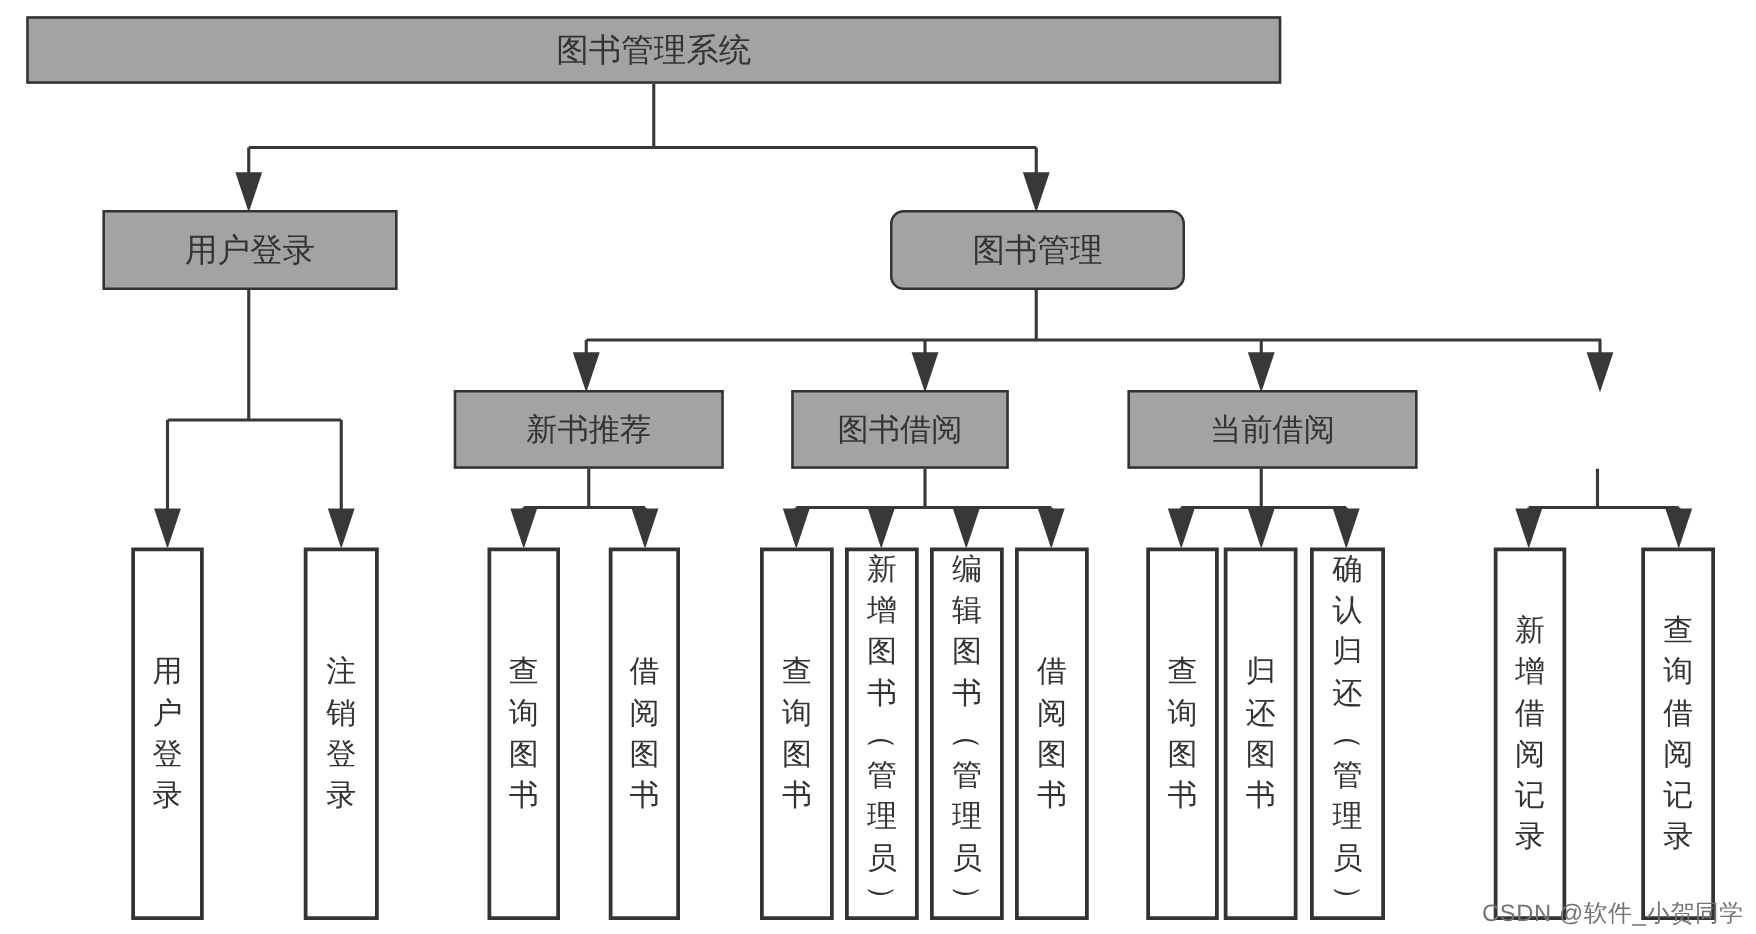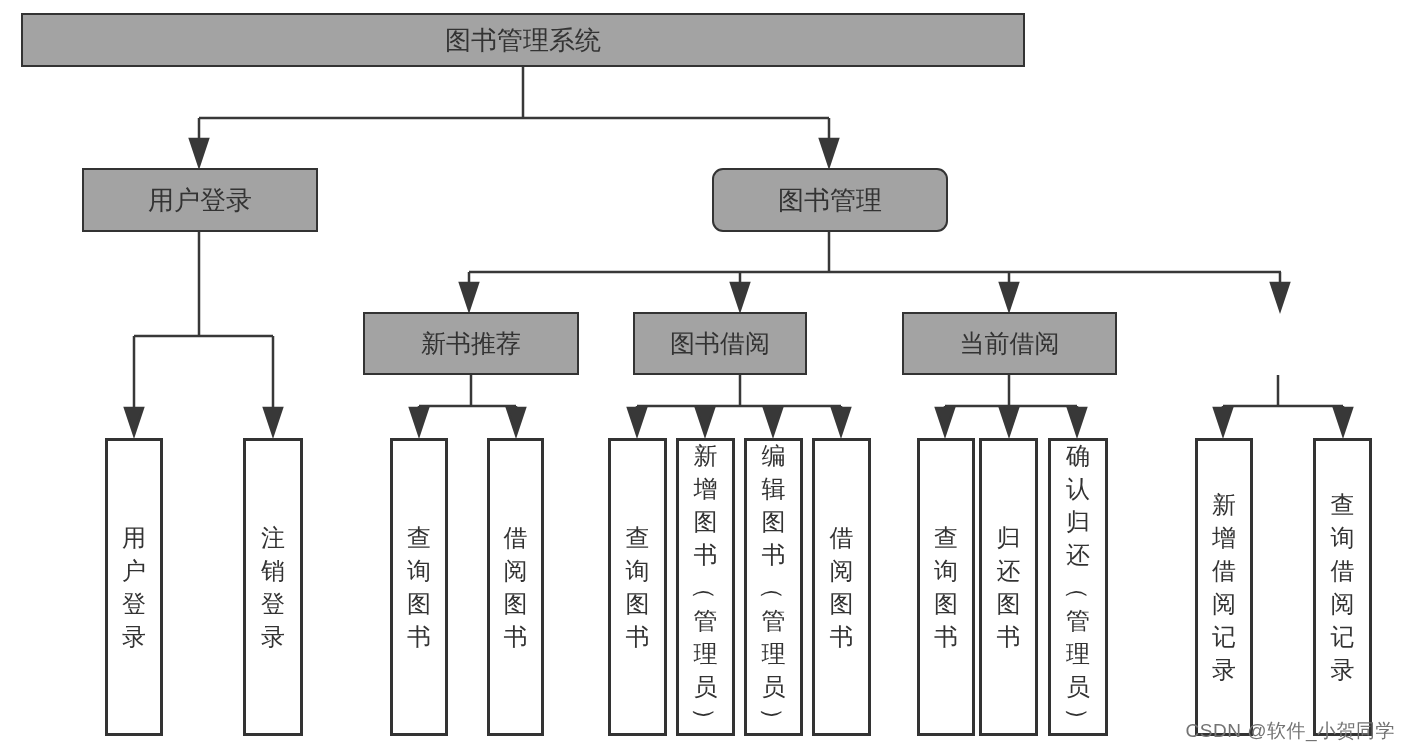--- a/index.html
+++ b/index.html
@@ -102,21 +102,21 @@
   <div class="hbox lv2-box" style="left:712px;width:236px;border-radius:11px;">
     <span>图书管理</span>
   </div>
 
   <div class="hbox lv3-box" style="left:363px;width:216px;">
     <span>新书推荐</span>
   </div>
   <div class="hbox lv3-box" style="left:633px;width:174px;">
     <span>图书借阅</span>
   </div>
-  <div class="hbox lv3-box" style="left:902px;width:215px;">
+  <div class="hbox lv3-box" style="left:902px;width:232px;">
     <span>当前借阅</span>
   </div>
 
   <div class="vbox" style="left:105px;width:58px;">
     <span class="vlabel">
         <span class="v-char">用</span>
         <span class="v-char">户</span>
         <span class="v-char">登</span>
         <span class="v-char">录</span>
       </span>

